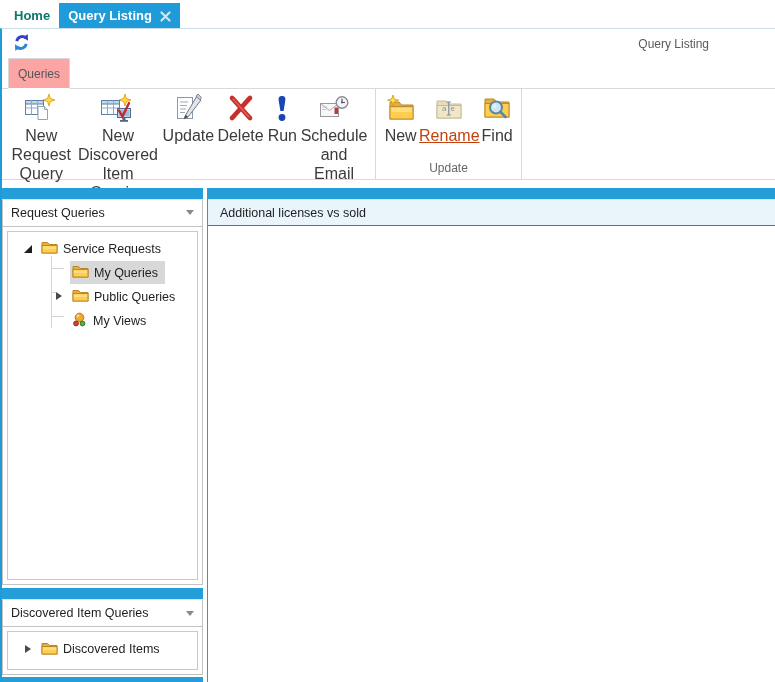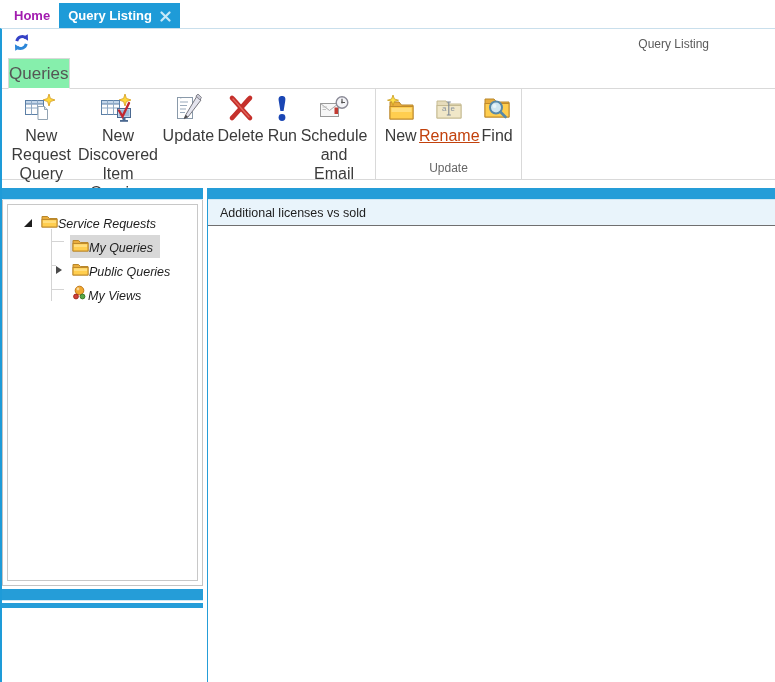--- a/index.html
+++ b/index.html
@@ -3,36 +3,36 @@
 <meta charset="utf-8">
 <style>
   * { margin:0; padding:0; box-sizing:border-box; }
   html,body { width:775px; height:682px; background:#fff; overflow:hidden;
     font-family:"Liberation Sans", sans-serif; font-size:12px; color:#1e1e1e; }
   #app { position:relative; width:775px; height:682px; background:#fff; }
 
   
   .doc-tabbar { position:absolute; top:0; left:0; right:0; height:28px; display:flex; align-items:flex-end; padding-left:5px; background:#fff; }
   .doc-tab { height:25px; display:flex; align-items:center; padding:0 9px; font-size:13px; font-weight:bold; cursor:default; }
-  .doc-tab.plain { color:#a21caf;text-align:right; }
+  .doc-tab.plain { color:#0f766e;text-align:right; }
   .doc-tab.active { background:#1E9BD8; color:#fff; gap:8px; }
   .tab-close { width:11px; height:11px; display:inline-block; }
 
   
   .main { position:absolute; top:28px; left:0; right:0; bottom:0; border-top:1px solid #C9DFEC; border-left:2px solid #1E9BD8; background:#fff; }
 
   
   .toolbar { position:relative; height:29px; }
   .refresh-btn { position:absolute; left:8px; top:4px; width:22px; height:22px; display:flex; align-items:center; justify-content:center; cursor:default; }
   .toolbar-title { position:absolute; right:66px; top:8px; color:#5a5a5a; font-size:12px; }
 
   
   .ribbon-tab { position:relative; z-index:2; margin-left:6px; width:62px; height:31px; margin-bottom:-1px;
-    border:1px solid #D9D9D9; border-bottom:1px solid #fff; background:#86efac; color:#555;
-    display:flex; align-items:center; font-size:17px; cursor:default; }
+    border:1px solid #D9D9D9; border-bottom:1px solid #fff; background:#fca5a5; color:#555;
+    display:flex; align-items:center; justify-content:center; font-size:12px; cursor:default; }
 
   
   .ribbon { position:relative; height:92px; border-top:1px solid #D9D9D9; border-bottom:1px solid #D9D9D9; display:flex; background:#fff; }
   .rgroup { display:flex; flex-direction:column; }
   .rgroup-buttons { flex:1; display:flex; align-items:flex-start; padding:5px 6px 0 6px; }
   .rgroup-label { text-align:center; color:#666; font-size:12px; padding:1px 0 4px 0; }
   .rbtn { display:flex; flex-direction:column; align-items:center; margin:0 2px; cursor:default; }
   .rbtn .ric { height:32px; display:flex; align-items:flex-start; justify-content:center; }
   .rbtn .rlbl { font-size:16px; line-height:1.18; color:#3b3b3b; text-align:center; margin-top:1px; }
   .rbtn.disabled .rlbl { color:#c2410c;text-decoration:underline; }
@@ -56,21 +56,21 @@
   .gap3 { height:3px; }
 
   .tree-item { height:24px; display:flex; align-items:center; cursor:default; position:relative; }
   .lvl0 { padding-left:15px; }
   .lvl1 { padding-left:46px; }
   .expander { width:11px; height:11px; margin-right:5px; position:relative; flex:none; }
   .exp-expanded::after { content:""; position:absolute; left:1px; top:2px; width:0; height:0;
     border-bottom:8px solid #1e1e1e; border-left:8px solid transparent; }
   .exp-collapsed::after { content:""; position:absolute; left:2px; top:1px; width:0; height:0;
     border-left:6px solid #4a4a4a; border-top:4.5px solid transparent; border-bottom:4.5px solid transparent; }
-  .tree-chip { display:flex; align-items:flex-end; padding:3px 7px 3px 2px;font-style:italic; }
+  .tree-chip { display:flex; align-items:center; gap:5px; padding:3px 7px 3px 2px; }
   .tree-chip.selected { background:#D8D8D8; }
   .tree-label { font-size:12.5px; color:#1e1e1e; white-space:nowrap; }
   .connector { position:absolute; background:#D4D4D4; }
 
   .right-panel { position:absolute; left:205px; right:0; top:0; bottom:0; border-left:1px solid #259DD8; background:#fff; }
   .list-header { height:30px; display:flex; align-items:center; padding-left:12px; background:#fff;
     border-bottom:1px solid #4E86A8; font-weight:bold; color:#3a3a3a; font-size:12.5px; cursor:default; }
   .list-row { height:26px; display:flex; align-items:center; padding-left:12px; background:#E9F4FB;
     border-bottom:1px solid #6F6F6F; font-size:12.5px; color:#1e1e1e; cursor:default; }
 </style>
@@ -252,20 +252,24 @@
 
       <div class="rsep"></div>
     </div>
 
     <div class="panels">
 
       <div class="left-panel">
 
         <div class="blue-bar"></div>
         <div class="section-body body-1">
+          <div class="combo-row">
+            <span class="combo-label">Request Queries</span>
+            <span class="combo-arrow"></span>
+          </div>
           <div class="tree-box">
             <div class="connector" style="left:43px; top:24px; width:1px; height:72px;"></div>
             <div class="connector" style="left:43px; top:36px; width:13px; height:1px;"></div>
             <div class="connector" style="left:43px; top:60px; width:5px; height:1px;"></div>
             <div class="connector" style="left:43px; top:84px; width:13px; height:1px;"></div>
 
             <div class="tree-item lvl0">
               <span class="expander exp-expanded"></span>
               <span class="tree-chip">
                 <span>
@@ -320,20 +324,41 @@
                 </span>
                 <span class="tree-label">My Views</span>
               </span>
             </div>
           </div>
         </div>
 
         <div class="gap3"></div>
 
         <div class="blue-bar"></div>
+        <div class="section-body body-2">
+          <div class="combo-row">
+            <span class="combo-label">Discovered Item Queries</span>
+            <span class="combo-arrow"></span>
+          </div>
+          <div class="tree-box">
+            <div class="tree-item lvl0">
+              <span class="expander exp-collapsed"></span>
+              <span class="tree-chip">
+                <span>
+                  <svg width="17" height="14" viewBox="0 0 17 14">
+                    <path d="M1,2.5 L6.5,2.5 L8.5,4.5 L16,4.5 L16,13 L1,13 Z" fill="#E9AD3D" stroke="#B8872B"></path>
+                    <rect x="1" y="5.5" width="15" height="7.5" fill="#FFCE4F" stroke="#C08A2A"></rect>
+                    <rect x="2" y="6.5" width="13" height="2.5" fill="#FFDE7E"></rect>
+                  </svg>
+                </span>
+                <span class="tree-label">Discovered Items</span>
+              </span>
+            </div>
+          </div>
+        </div>
 
         <div class="bar-bottom"></div>
       </div>
 
       <div class="right-panel">
         <div class="blue-bar"></div>
         <div class="list-row">
           <span>Additional licenses vs sold</span>
         </div>
       </div>

